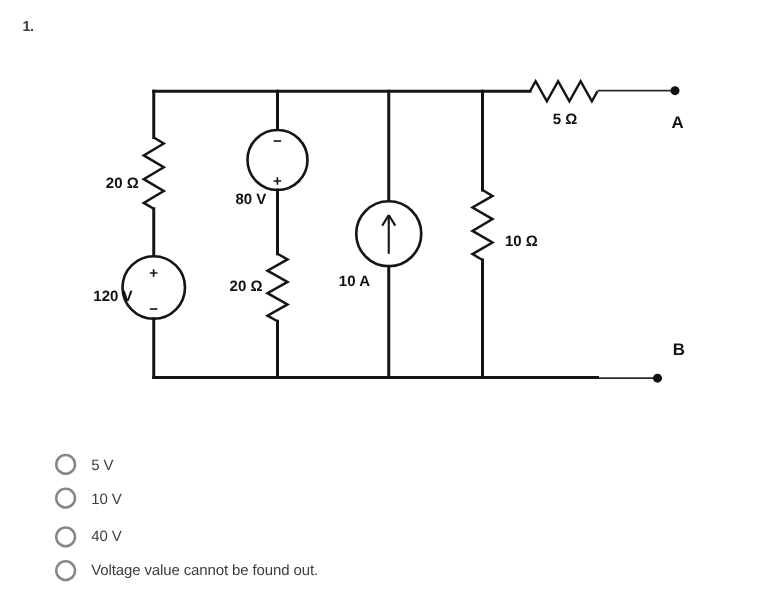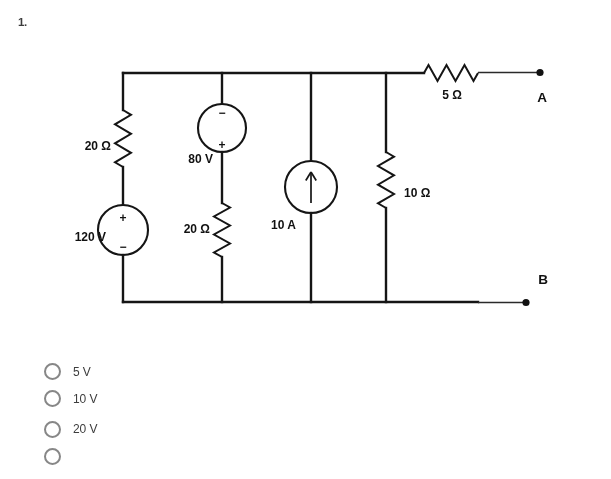--- a/index.html
+++ b/index.html
@@ -137,17 +137,18 @@
 <div class="option-row" style="top:363px">
   <span class="radio"></span>
   <span class="option-label">5 V</span>
 </div>
 <div class="option-row" style="top:390px">
   <span class="radio"></span>
   <span class="option-label">10 V</span>
 </div>
 <div class="option-row" style="top:420.5px">
   <span class="radio"></span>
-  <span class="option-label">20 V</span>
+  <span class="option-label">40 V</span>
 </div>
 <div class="option-row" style="top:447.5px">
   <span class="radio"></span>
+  <span class="option-label">Voltage value cannot be found out.</span>
 </div>
 
 </body></html>

